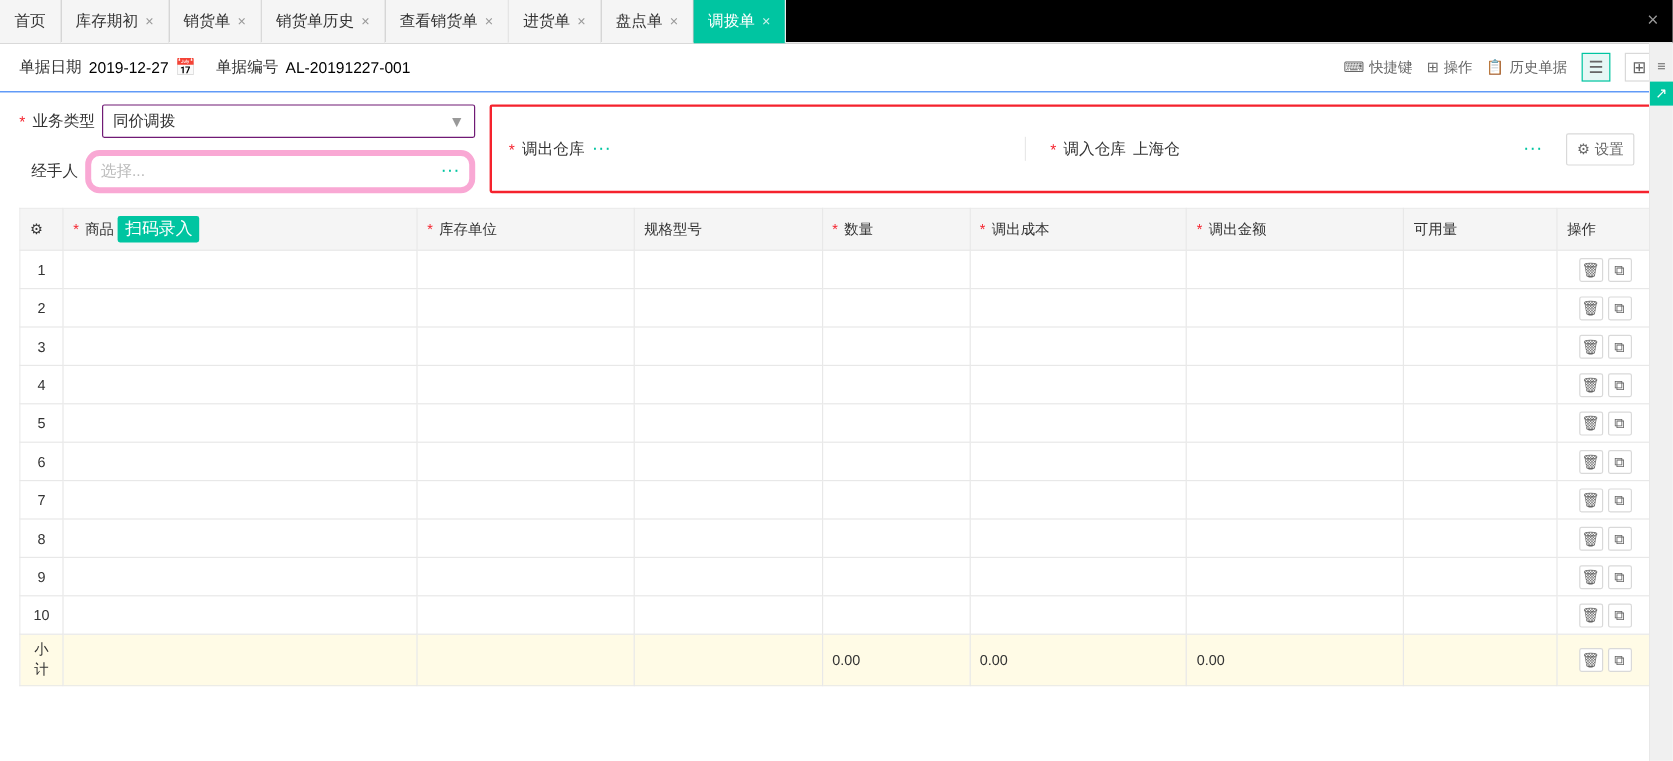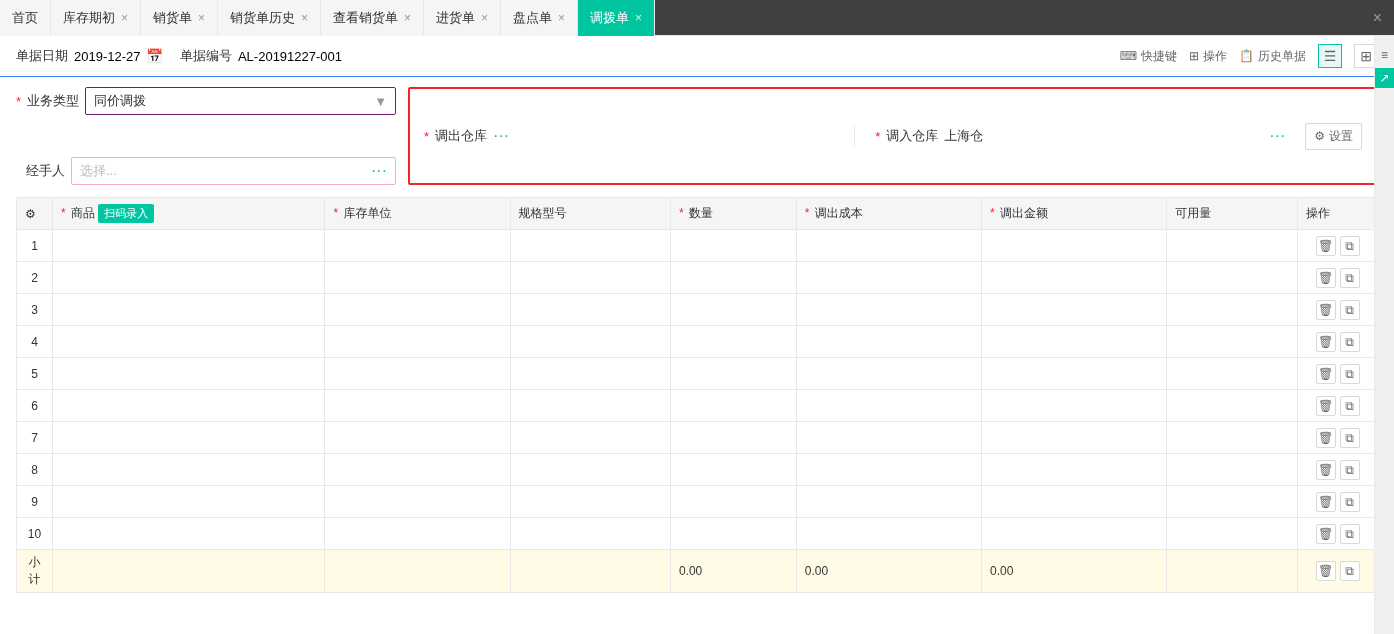--- a/index.html
+++ b/index.html
@@ -3,21 +3,21 @@
   <meta charset="utf-8">
   <style>
     * { box-sizing: border-box; margin: 0; padding: 0; }
     body { font-family: 'PingFang SC', 'Microsoft YaHei', sans-serif; font-size: 13px; color: #333; background: #fff; }
 
     
     .tab-bar {
       display: flex;
       align-items: center;
       border-bottom: 1px solid #e8e8e8;
-      background: #404040;
+      background: #000000;
       height: 36px;
       padding-left: 0;
     }
     .tab-item {
       display: flex;
       align-items: center;
       padding: 0 12px;
       height: 36px;
       background: #f5f5f5;
       border-right: 1px solid #e8e8e8;
@@ -123,26 +123,25 @@
       cursor: pointer;
       background: #fff;
       min-width: 200px;
     }
     .select-box .arrow { color: #999; }
 
     .handler-field {
       display: flex;
       align-items: center;
       gap: 6px;
-      margin-top: 32px;
     }
     .handler-input {
       flex: 1;
-      border: 1px solid #f9a8d4;
-      border-radius: 2px;
+      border: 5px solid #f9a8d4;
+      border-radius: 12px;
       padding: 4px 8px;
       color: #999;
       background: #fff;
       display: flex;
       align-items: center;
       justify-content: space-between;
       min-width: 200px;
     }
     .dots-btn { color: #00c5a1; cursor: pointer; font-size: 16px; }
 
@@ -226,21 +225,21 @@
       text-align: center;
     }
 
     
     .scan-btn {
       background: #00c5a1;
       color: #fff;
       border: none;
       border-radius: 2px;
       padding: 2px 6px;
-      font-size: 11px;
+      font-size: 14px;
       cursor: pointer;
       white-space: nowrap;
     }
 
     
     .row-actions {
       display: flex;
       align-items: center;
       gap: 4px;
       justify-content: center;

